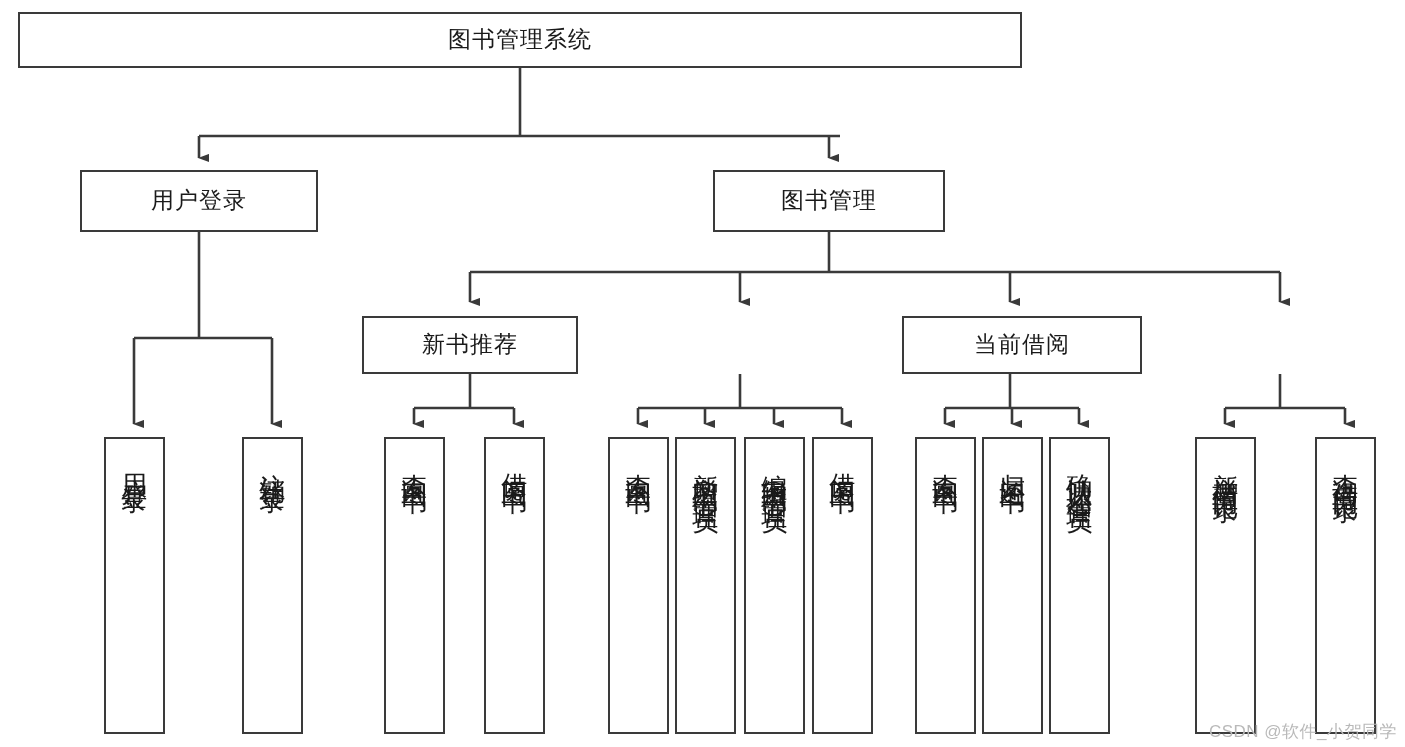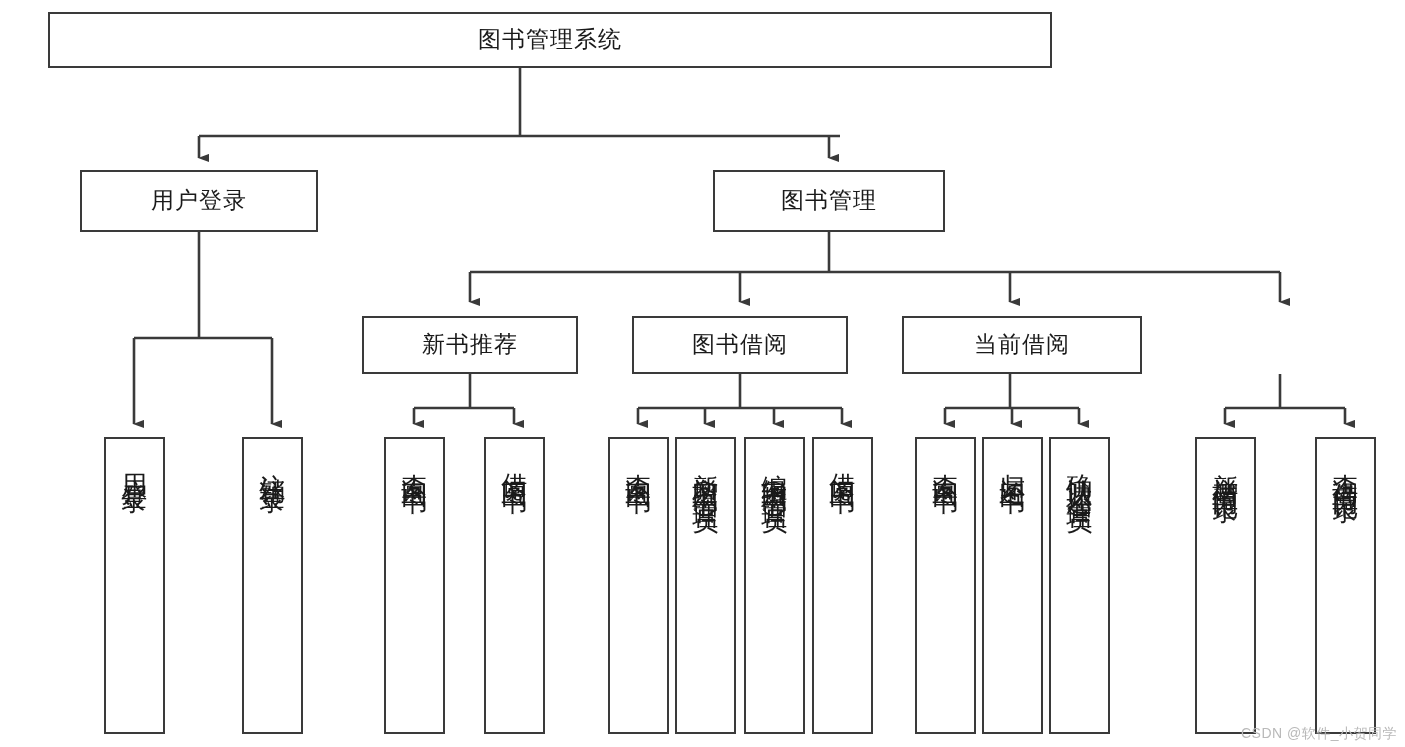--- a/index.html
+++ b/index.html
@@ -48,21 +48,21 @@
     line-height:1.02;
     letter-spacing:5px;
     white-space:nowrap;
   }
   .v-node.tall .lbl{font-size:26px;}
 
   .watermark{
     position:absolute;
     right:8px;
     bottom:4px;
-    font-size:14px;
+    font-size:17px;
     color:#b9b9b9;
     letter-spacing:0.5px;
     white-space:nowrap;
     font-family:"Liberation Sans","DejaVu Sans",sans-serif;
   }
 </style>
 </head>
 <body>
 
 <div id="canvas">
@@ -110,39 +110,36 @@
       <path d="M1012,408 L1012,424" marker-end="url(#arw)"></path>
       <path d="M1079,408 L1079,424" marker-end="url(#arw)"></path>
 
       <path d="M1280,374 L1280,408"></path>
       <path d="M1225,408 L1345,408"></path>
       <path d="M1225,408 L1225,424" marker-end="url(#arw)"></path>
       <path d="M1345,408 L1345,424" marker-end="url(#arw)"></path>
     </g>
   </svg>
 
-  <div class="node root h-node" style="left:18px;top:12px;width:1004px;height:56px;margin-left:30px;">
+  <div class="node root h-node" style="left:18px;top:12px;width:1004px;height:56px;">
     <span class="lbl">图书管理系统</span>
   </div>
 
   <div class="node h-node" style="left:80px;top:170px;width:238px;height:62px;">
     <span class="lbl">用户登录</span>
   </div>
 
   <div class="node h-node" style="left:713px;top:170px;width:232px;height:62px;">
     <span class="lbl">图书管理</span>
   </div>
 
   <div class="node h-node" style="left:362px;top:316px;width:216px;height:58px;">
     <span class="lbl">新书推荐</span>
   </div>
 
-  <div class="node h-node" style="left:632px;top:316px;width:216px;height:58px;">
-    <span class="lbl">图书借阅</span>
-  </div>
 
   <div class="node h-node" style="left:902px;top:316px;width:240px;height:58px;">
     <span class="lbl">当前借阅</span>
   </div>
 
 
   <div class="node v-node" style="left:104px;top:437px;width:61px;height:297px;">
     <span class="lbl">用户登录</span>
   </div>
 

